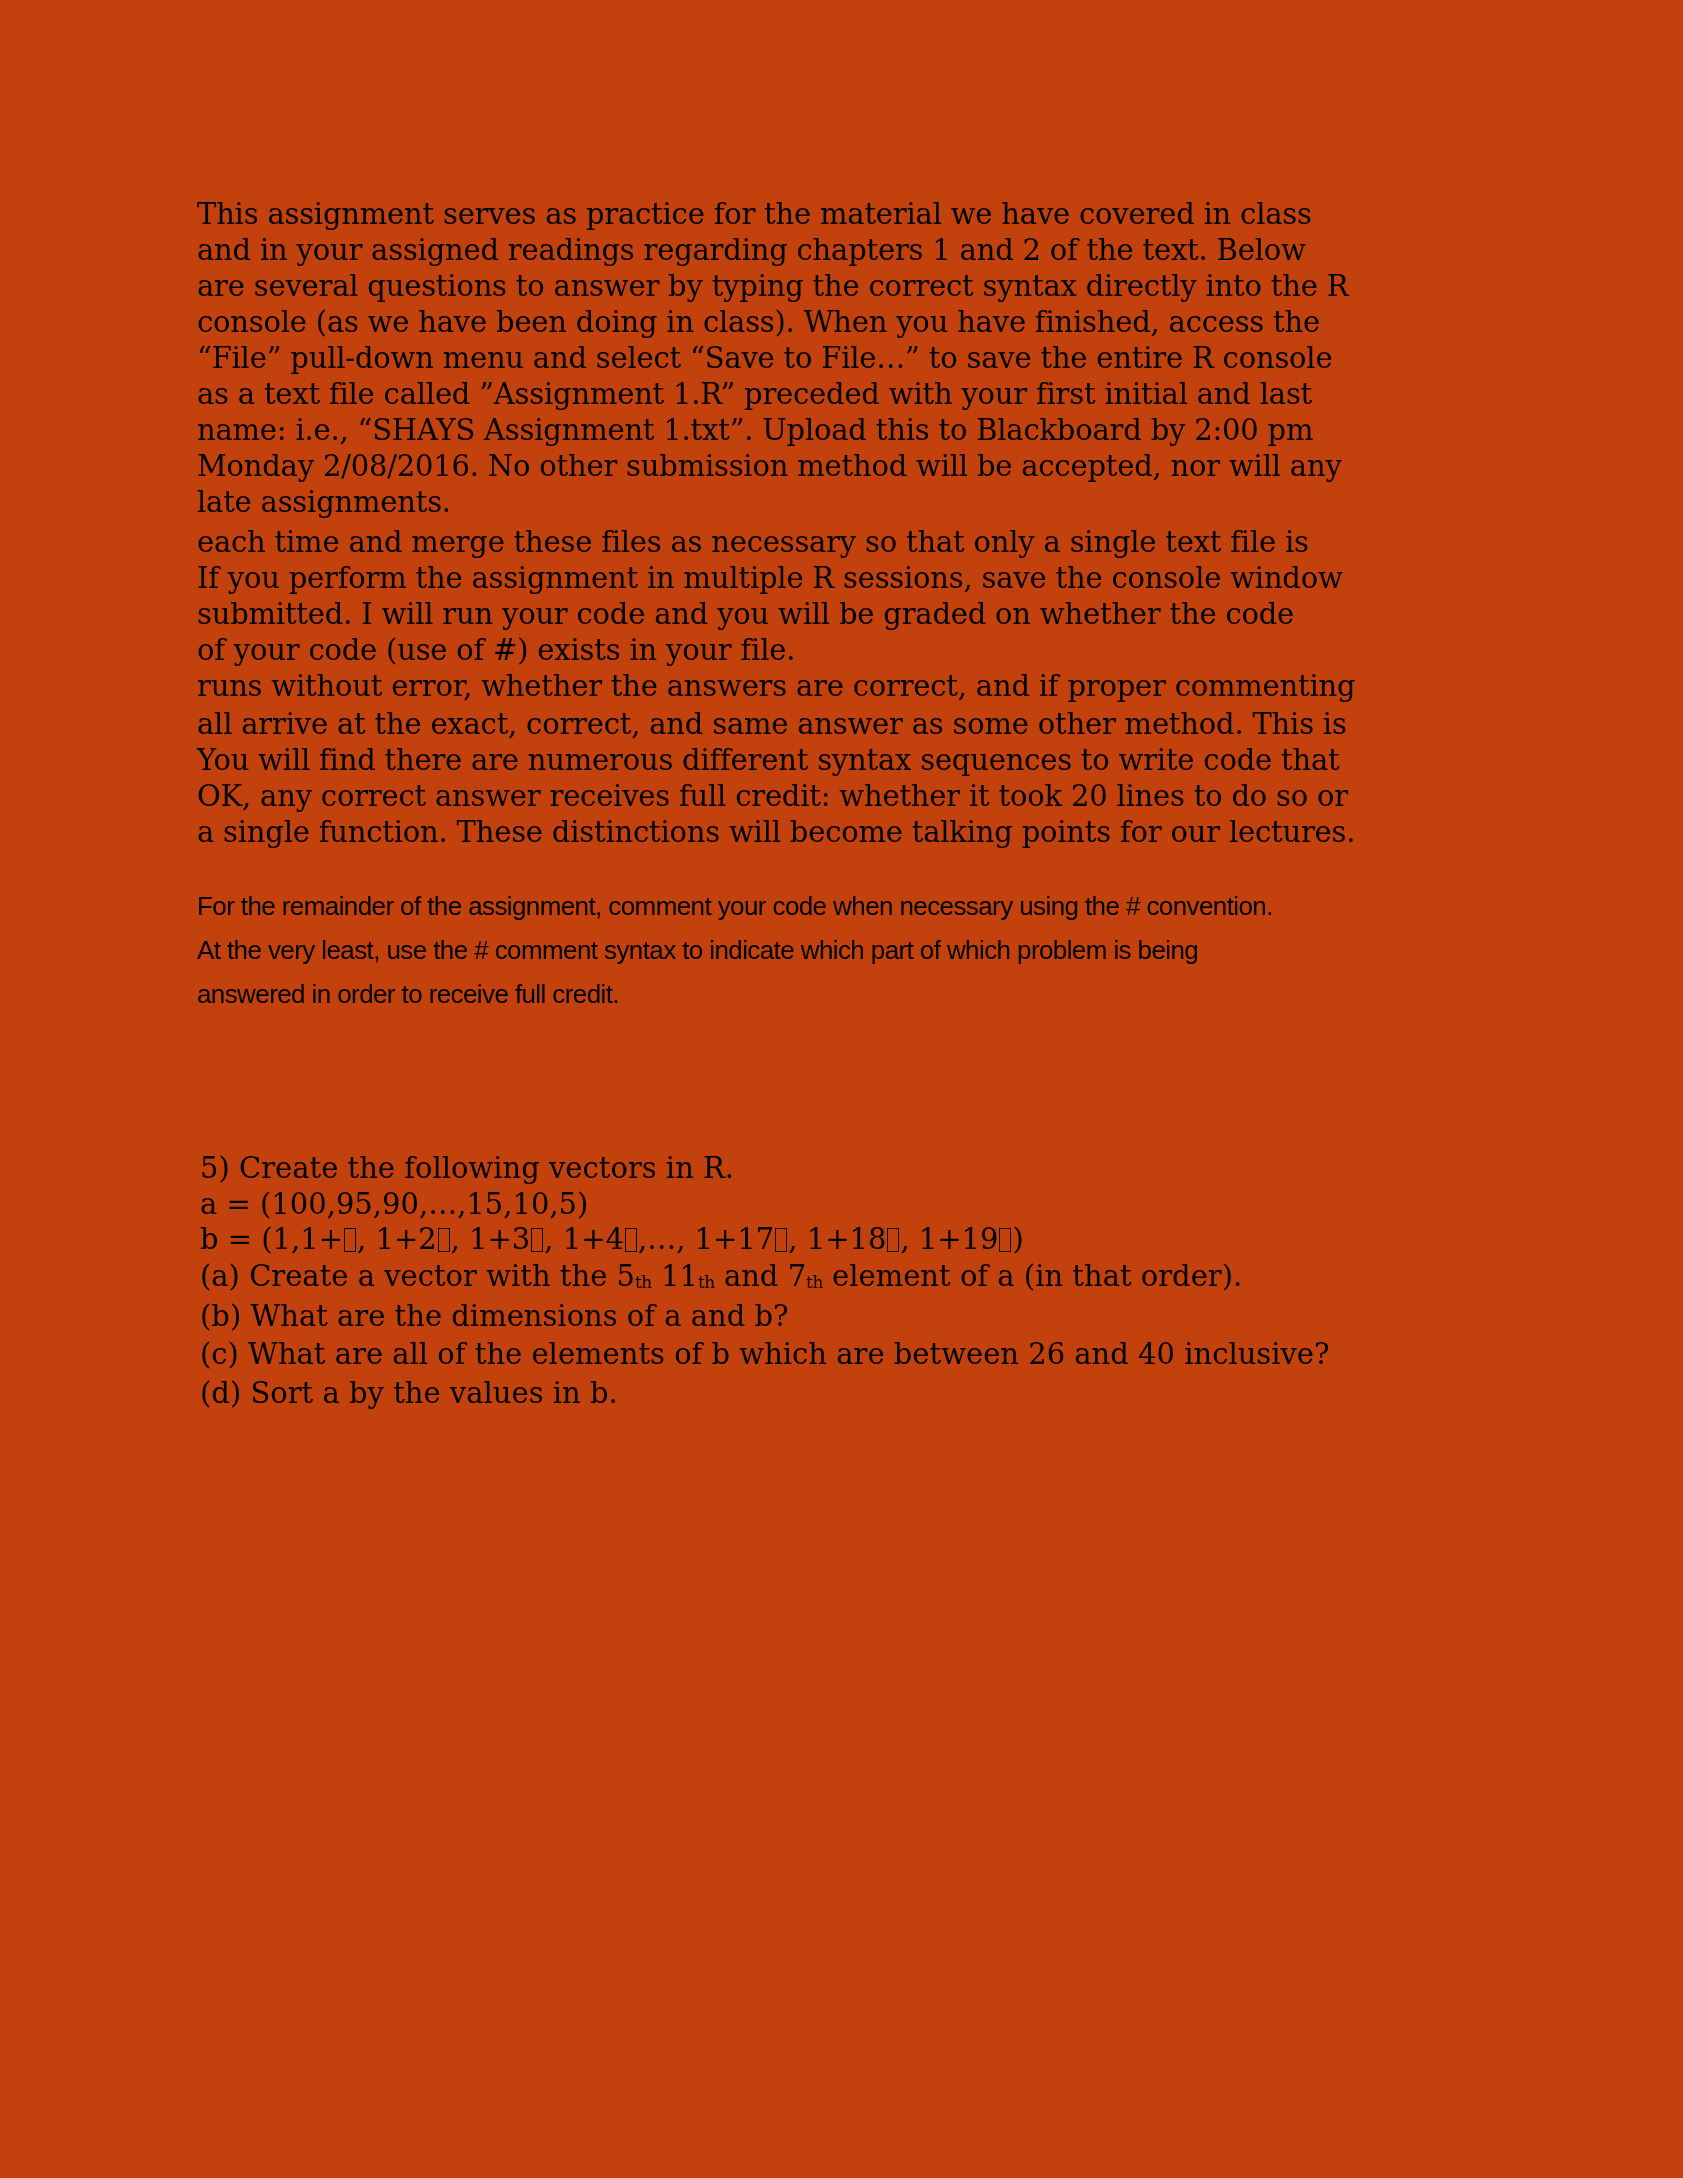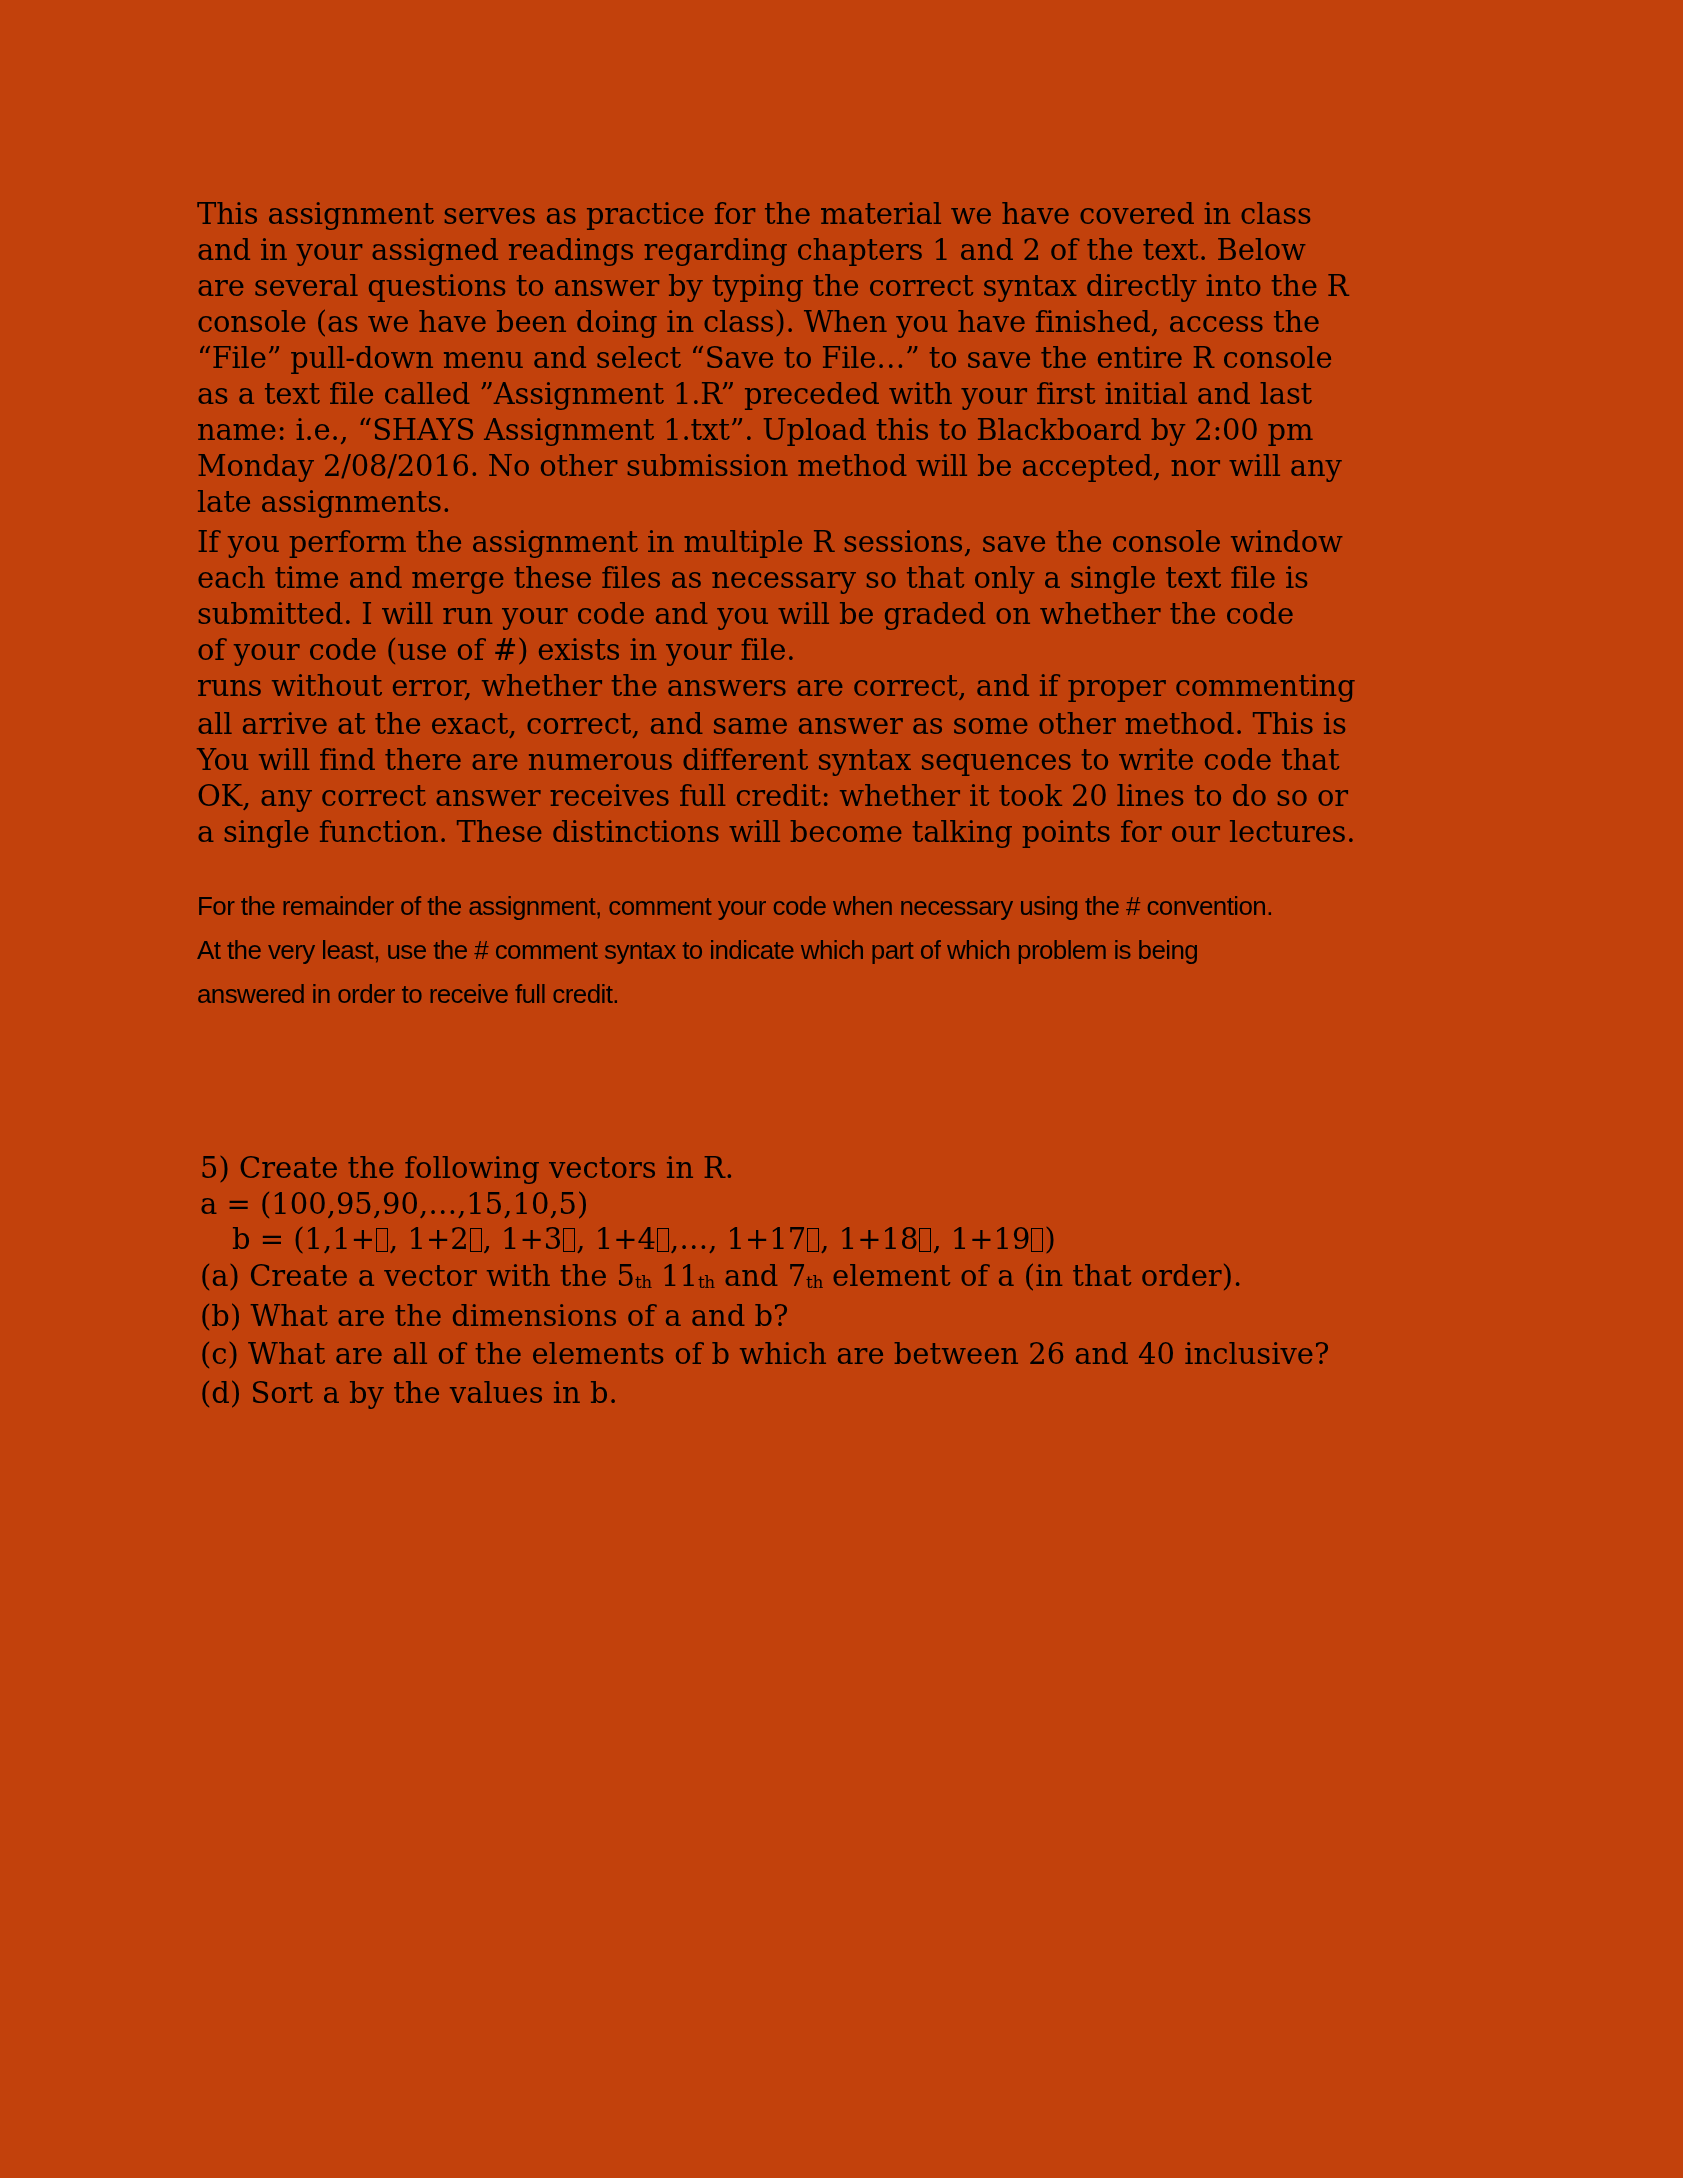--- a/index.html
+++ b/index.html
@@ -36,22 +36,22 @@
     <span class="line">are several questions to answer by typing the correct syntax directly into the R</span>
     <span class="line">console (as we have been doing in class). When you have finished, access the</span>
     <span class="line">“File” pull-down menu and select “Save to File…” to save the entire R console</span>
     <span class="line">as a text file called ”Assignment 1.R” preceded with your first initial and last</span>
     <span class="line">name: i.e., “SHAYS Assignment 1.txt”. Upload this to Blackboard by 2:00 pm</span>
     <span class="line">Monday 2/08/2016. No other submission method will be accepted, nor will any</span>
     <span class="line">late assignments.</span>
   </div>
 
   <div class="serif-block" style="top:524px;">
+    <span class="line">each time and merge these files as necessary so that only a single text file is</span>
     <span class="line">If you perform the assignment in multiple R sessions, save the console window</span>
-    <span class="line">each time and merge these files as necessary so that only a single text file is</span>
     <span class="line">submitted. I will run your code and you will be graded on whether the code</span>
     <span class="line">of your code (use of #) exists in your file.</span>
     <span class="line">runs without error, whether the answers are correct, and if proper commenting</span>
   </div>
 
   <div class="serif-block" style="top:706px;">
     <span class="line">all arrive at the exact, correct, and same answer as some other method. This is</span>
     <span class="line">You will find there are numerous different syntax sequences to write code that</span>
     <span class="line">OK, any correct answer receives full credit: whether it took 20 lines to do so or</span>
     <span class="line">a single function. These distinctions will become talking points for our lectures.</span>
@@ -59,21 +59,21 @@
 
   <div class="sans-block" style="top:884px;">
     <span class="line">For the remainder of the assignment, comment your code when necessary using the # convention.</span>
     <span class="line">At the very least, use the # comment syntax to indicate which part of which problem is being</span>
     <span class="line">answered in order to receive full credit.</span>
   </div>
 
   <div class="q-block" style="top:1151px;">
     <span class="q-line" style="top:0px;">5) Create the following vectors in R.</span>
     <span class="q-line" style="top:36px;">a = (100,95,90,…,15,10,5)</span>
-    <span class="q-line" style="top:71px;margin-left:32px;">
+    <span class="q-line" style="top:71px;">
       <span>b = (1,1+</span><span class="box"></span><span>, 1+2</span><span class="box"></span><span>, 1+3</span><span class="box"></span><span>, 1+4</span><span class="box"></span><span>,…, 1+17</span><span class="box"></span><span>, 1+18</span><span class="box"></span><span>, 1+19</span><span class="box"></span><span>)</span>
     </span>
     <span class="q-line" style="top:108px;">
       <span>(a) Create a vector with the 5</span><sub class="ord">th</sub><span> 11</span><sub class="ord">th</sub><span> and 7</span><sub class="ord">th</sub><span> element of a (in that order).</span>
     </span>
     <span class="q-line" style="top:148px;">(b) What are the dimensions of a and b?</span>
     <span class="q-line" style="top:186px;">(c) What are all of the elements of b which are between 26 and 40 inclusive?</span>
     <span class="q-line" style="top:225px;">(d) Sort a by the values in b.</span>
   </div>
 

